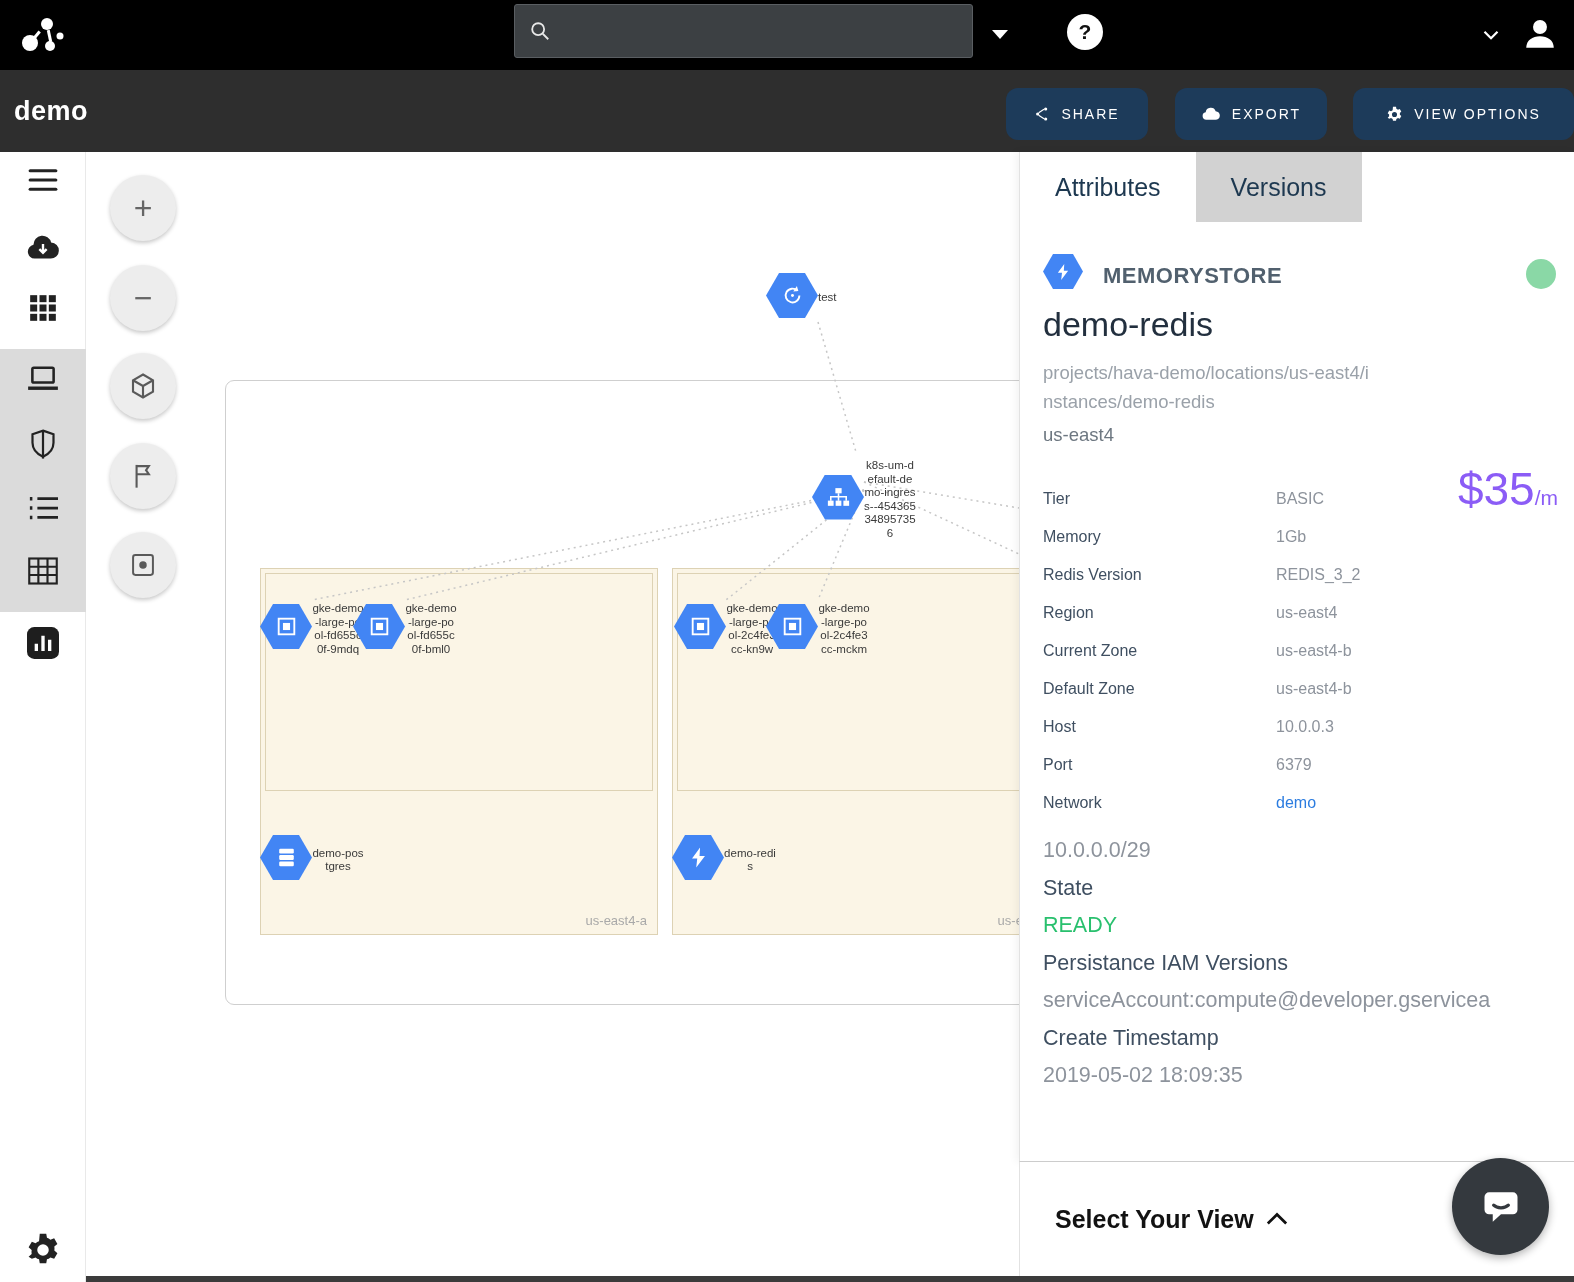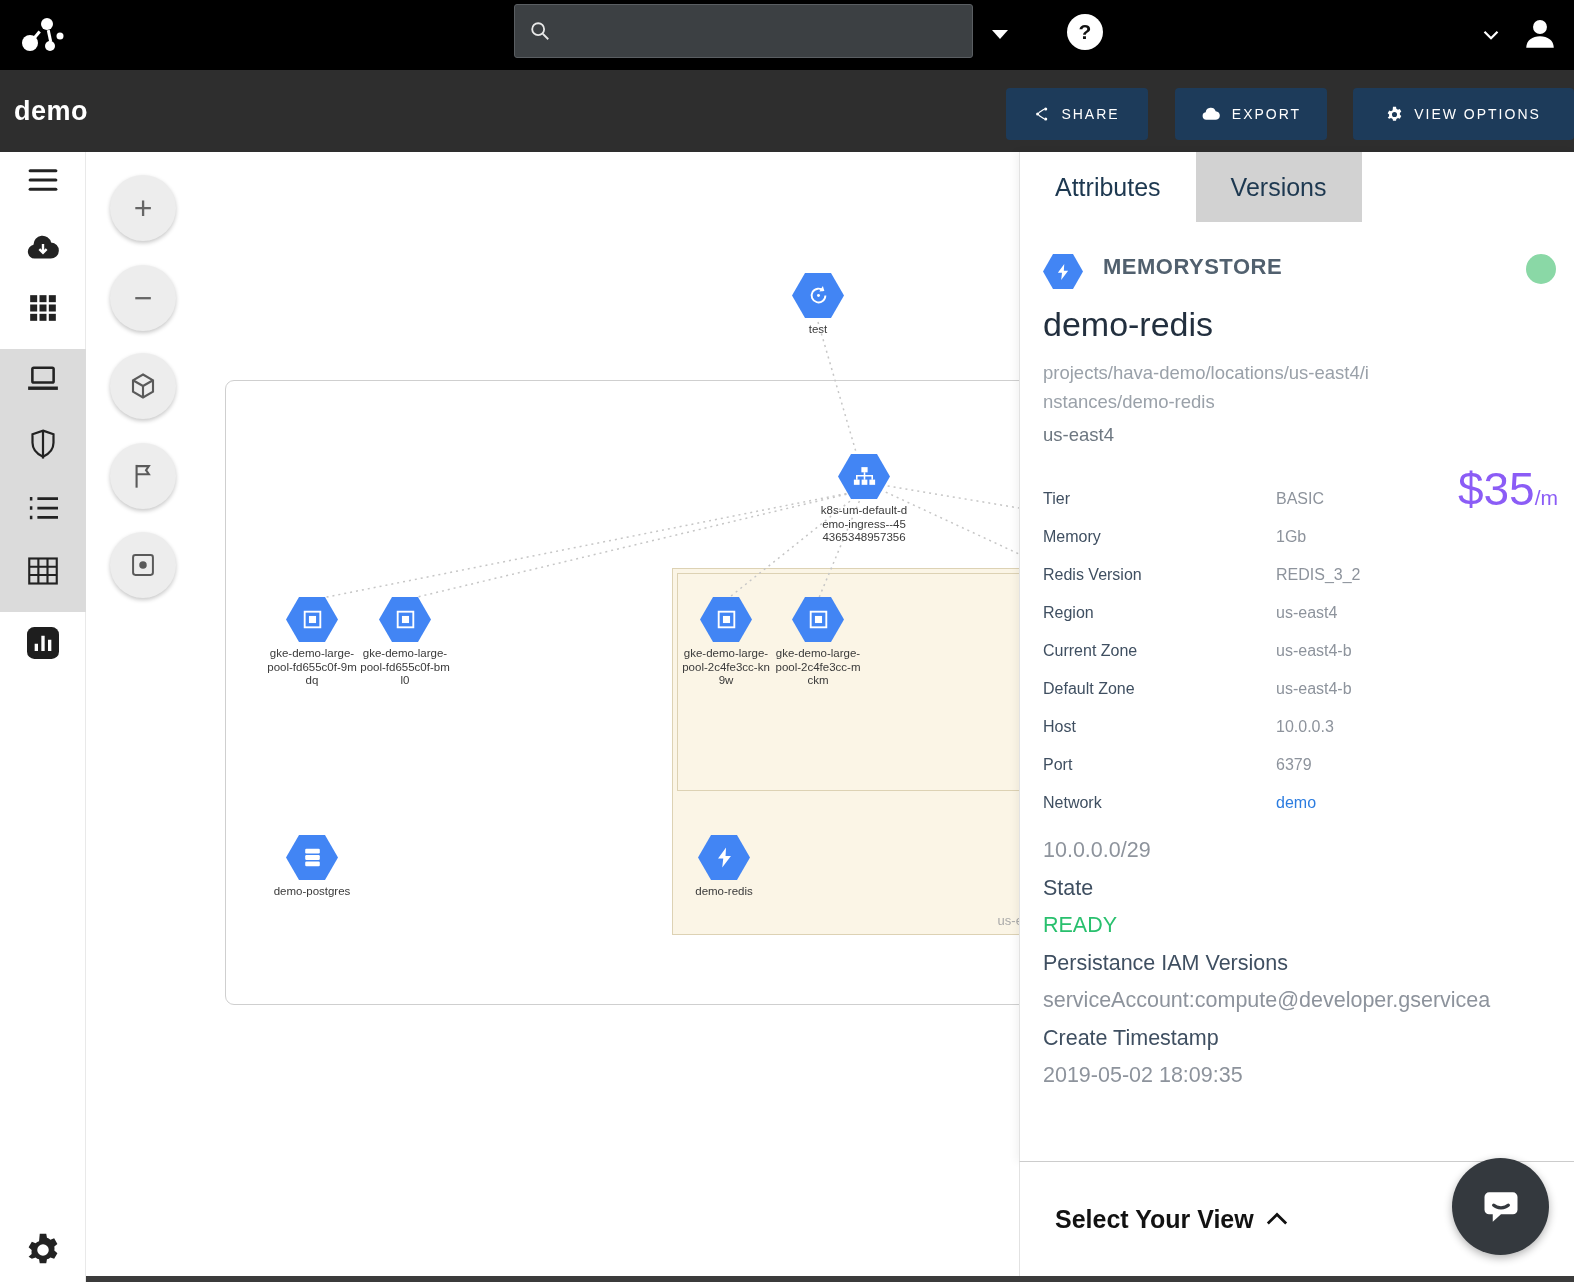--- a/index.html
+++ b/index.html
@@ -14,52 +14,52 @@
   .searchbox svg{margin-left:14px}
   .searchbox input{flex:1;background:transparent;border:none;outline:none;color:#fff;font-size:18px;padding:0 12px;font-family:"Liberation Sans",sans-serif}
   .search-caret{position:absolute;left:992px;top:30px;width:0;height:0;border-left:8px solid transparent;border-right:8px solid transparent;border-top:9px solid #fff}
   .help-bubble{position:absolute;left:1067px;top:14px;width:36px;height:36px;border-radius:50%;background:#fff;color:#111;font-size:21px;font-weight:700;display:flex;align-items:center;justify-content:center}
   .top-chevron{position:absolute;left:1478px;top:22px}
   .user-icon{position:absolute;left:1518px;top:12px}
 
   
   .toolbar{position:absolute;left:0;top:70px;width:1574px;height:82px;background:#2e2e2e}
   .page-title{position:absolute;left:14px;top:0;height:82px;display:flex;align-items:center;color:#fff;font-size:27px;font-weight:700;letter-spacing:.5px}
-  .tbtn{position:absolute;top:18px;height:52px;background:#1d3b5a;border:none;border-radius:4px;color:#fff;font-size:14px;letter-spacing:2px;display:flex;align-items:center;justify-content:center;gap:11px;font-family:"Liberation Sans",sans-serif;cursor:pointer}
+  .tbtn{position:absolute;top:18px;height:52px;background:#1d3b5a;border:none;border-radius:12px;color:#fff;font-size:14px;letter-spacing:2px;display:flex;align-items:center;justify-content:center;gap:11px;font-family:"Liberation Sans",sans-serif;cursor:pointer}
   .tbtn-share{left:1006px;width:142px}
   .tbtn-export{left:1175px;width:152px}
   .tbtn-view{left:1353px;width:221px}
 
   
   .sidebar{position:absolute;left:0;top:152px;width:86px;height:1130px;background:#fff;border-right:1px solid #e9e9e9;z-index:4}
   .sb-band{position:absolute;left:0;top:197px;width:86px;height:263px;background:#dbdbdb}
   .sb-icon{position:absolute;left:50%;transform:translate(-50%,-50%);color:#222;cursor:pointer}
 
   
   .canvas{position:absolute;left:86px;top:152px;width:1488px;height:1130px;background:#fff;overflow:hidden}
   .lines{position:absolute;left:0;top:0;pointer-events:none;z-index:1}
   .zoombtn{position:absolute;left:24px;width:66px;height:66px;border-radius:50%;background:#ededed;box-shadow:0 2px 4px rgba(0,0,0,.22);display:flex;align-items:center;justify-content:center;color:#666;font-size:32px;z-index:3;cursor:pointer;user-select:none}
   .outer-box{position:absolute;left:139px;top:228px;width:915px;height:625px;background:#fff;border:1px solid #cfcfcf;border-radius:9px}
   .zone{position:absolute;top:416px;width:398px;height:367px;background:#fbf5e6;border:1px solid #ddd2b4}
   .zone-a{left:174px}
   .zone-b{left:586px}
   .zone-inner{position:absolute;left:4px;top:4px;width:388px;height:218px;border:1px solid #ddd2b4}
   .zone-label{position:absolute;right:10px;bottom:6px;font-size:13px;color:#a9a9a9;white-space:nowrap}
-  .node{position:absolute;width:104px;display:flex;flex-direction:column;align-items:center;z-index:2;cursor:pointer}
+  .node{position:absolute;width:104px;display:flex;flex-direction:row;align-items:center;z-index:2;cursor:pointer}
   .hex{width:52px;height:45px;background:#4285f4;clip-path:polygon(25% 0,75% 0,100% 50%,75% 100%,25% 100%,0 50%);display:flex;align-items:center;justify-content:center;flex:none}
   .hex svg{width:25px;height:25px}
   .nlabel{margin-top:5px;font-size:11.5px;line-height:13.5px;color:#3a3a3a;text-align:center;word-break:break-all;max-width:90px}
 
   
   .panel{position:absolute;left:1019px;top:152px;width:555px;height:1010px;background:#fff;border-left:1px solid #e2e2e2;border-bottom:1px solid #ccc;z-index:6;box-shadow:-3px 0 8px rgba(0,0,0,.05)}
   .tabs{display:flex;height:70px}
   .tab{padding:9px 35px;display:flex;align-items:center;font-size:25px;color:#1d3850;cursor:pointer}
   .tab-versions{background:#d2d2d2}
   .pbody{padding:0 14px 0 23px;position:relative}
-  .res-head{margin-top:32px;display:flex;align-items:flex-start;gap:20px}
+  .res-head{margin-top:32px;display:flex;align-items:flex-end;gap:20px}
   .hex-sm{width:40px;height:35px}
   .hex-sm svg{width:20px;height:20px}
   .res-type{font-size:22px;font-weight:700;letter-spacing:.5px;color:#51606e}
   .status-dot{margin-left:auto;margin-right:4px;width:30px;height:30px;border-radius:50%;background:#8ad8a6}
   .res-name{margin-top:16px;font-size:34px;font-weight:500;color:#222f3e}
   .res-path{margin-top:14px;width:336px;font-size:18.5px;line-height:29px;color:#9aa1a9;word-break:break-all}
   .res-loc{margin-top:8px;font-size:18.5px;color:#6d7781}
   .price{position:absolute;right:16px;top:208px;color:#8b5cf6;display:flex;align-items:baseline}
   .price .amt{font-size:46px}
   .price .per{font-size:21px}
@@ -241,20 +241,24 @@
     </div>
     <div class="zoombtn" style="top:380px">
       <svg width="28" height="28" viewBox="0 0 24 24" fill="none" stroke="#5a5a5a" stroke-width="1.7">
           <rect x="3.5" y="3.5" width="17" height="17" rx="2"></rect>
           <circle cx="12" cy="12" r="3.2" fill="#5a5a5a" stroke="none"></circle>
         </svg>
     </div>
 
     <div class="outer-box"></div>
 
+    <div class="zone zone-a">
+      <div class="zone-inner"></div>
+      <div class="zone-label">us-east4-a</div>
+    </div>
 
     <div class="zone zone-b">
       <div class="zone-inner"></div>
       <div class="zone-label">us-east4-b</div>
     </div>
 
     <div class="node" style="left:680px;top:121px">
       <div class="hex">
         <svg viewBox="0 0 24 24" fill="none" stroke="#fff" stroke-width="1.8">
             <path d="M18.6 12a6.6 6.6 0 11-1.9-4.6"></path>

